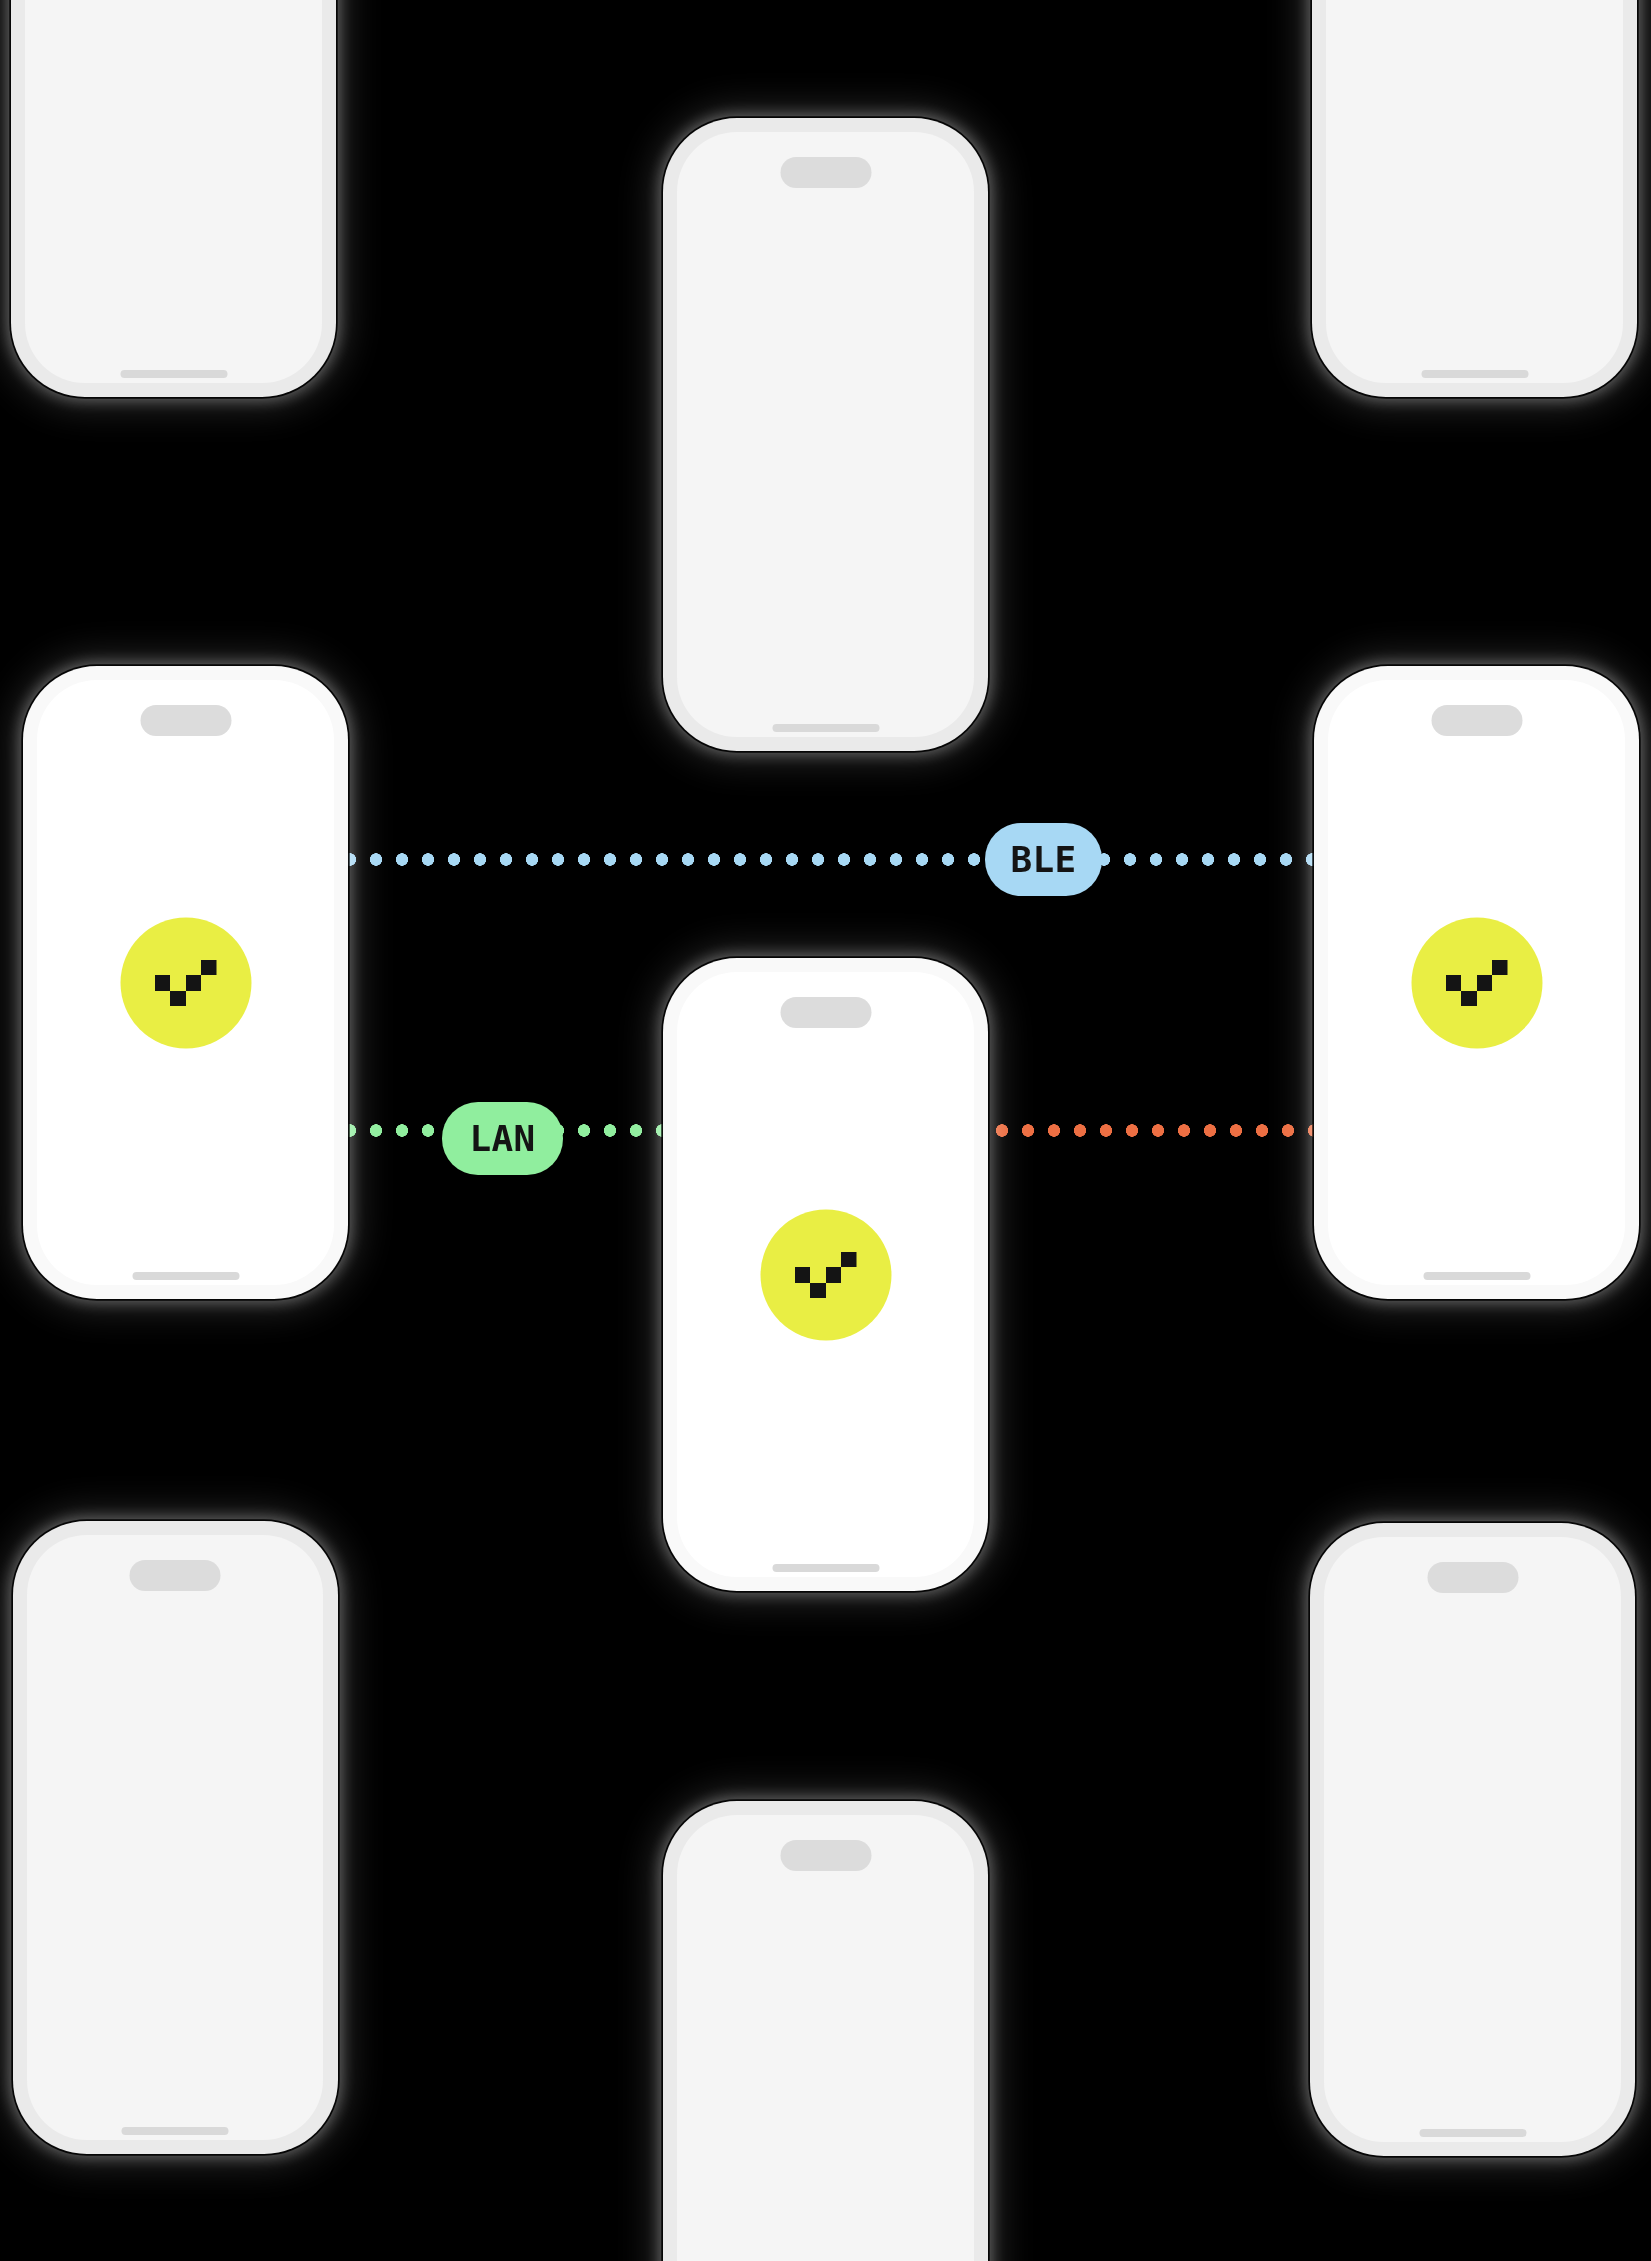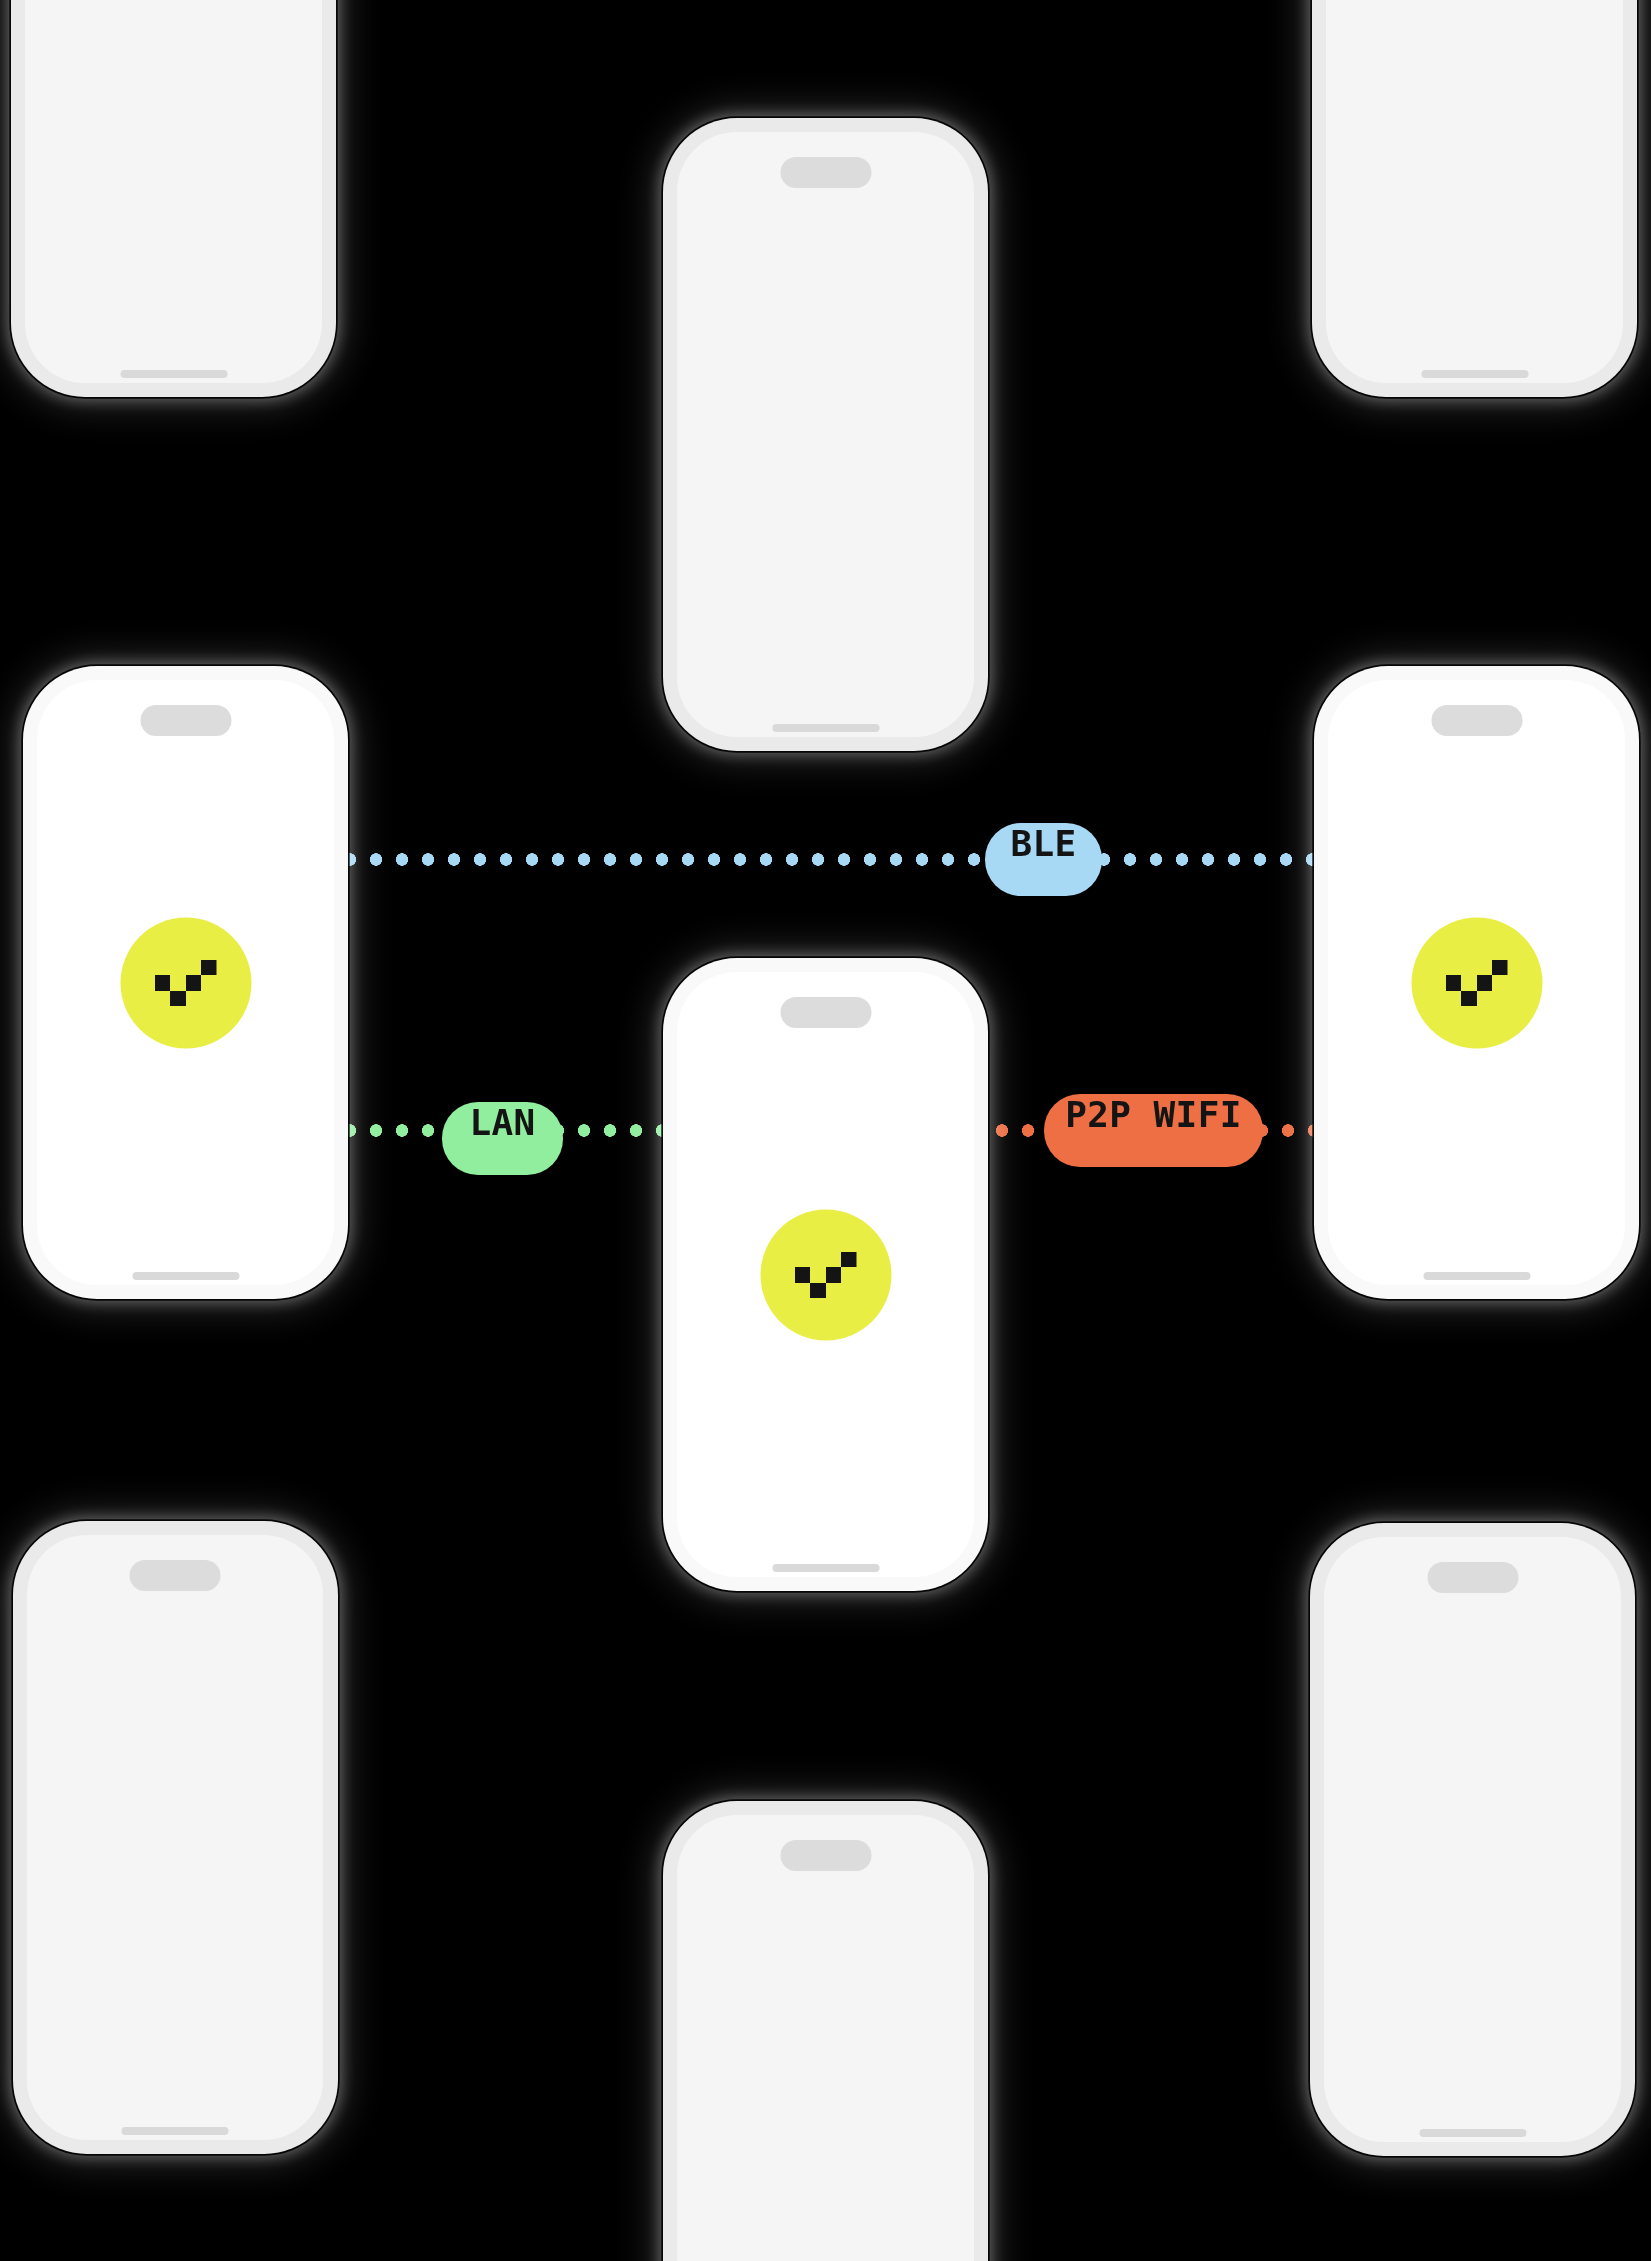--- a/index.html
+++ b/index.html
@@ -103,20 +103,21 @@
     height: 12.7px;
     background-repeat: repeat-x;
     background-size: 26px 12.7px;
   }
   .conn-pill {
     position: absolute;
     top: 0;
     height: 73px;
     border-radius: 36px;
     display: flex;
+    align-items: center;
     justify-content: center;
     font-family: "DejaVu Sans Mono", monospace;
     font-size: 36px;
     font-weight: 700;
     letter-spacing: 0.4px;
     white-space: nowrap;
   }
 
   #conn-ble { left: 337px; top: 823px;  width: 977px; }
   #conn-ble .conn-pill { left: 648px; width: 117px; }
@@ -141,23 +142,20 @@
 
   <div class="connection" id="conn-lan">
     <div class="conn-dots" style="background-image: radial-gradient(circle, rgb(144, 238, 158) 0px, rgb(144, 238, 158) 5.9px, transparent 6.3px);"></div>
     <div class="conn-pill" style="background-color: rgb(144, 238, 158); color: rgb(20, 20, 20); margin-top: 8px;">
       <span>LAN</span>
     </div>
   </div>
 
   <div class="connection" id="conn-p2p">
     <div class="conn-dots" style="background-image: radial-gradient(circle, rgb(237, 111, 67) 0px, rgb(237, 111, 67) 5.9px, transparent 6.3px);"></div>
-    <div class="conn-pill" style="background-color: rgb(237, 111, 67); color: rgb(20, 20, 20);">
-      <span>P2P WIFI</span>
-    </div>
   </div>
 
   <div class="phone idle" id="p-tl">
     <div class="screen">
 
       <div class="home-indicator"></div>
     </div>
   </div>
 
   <div class="phone idle" id="p-tc">

